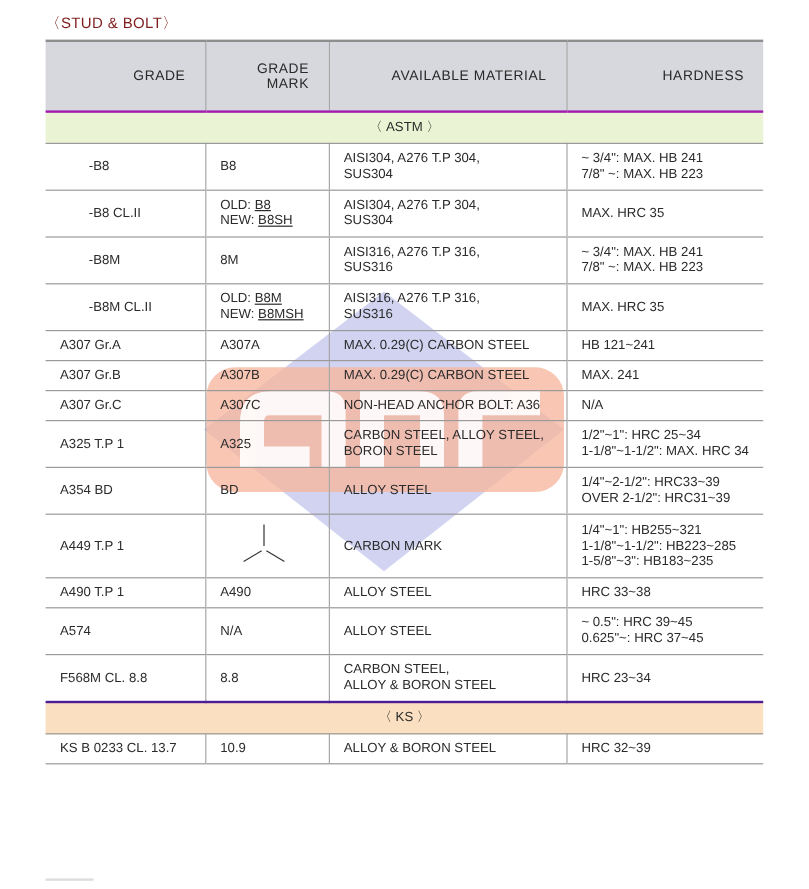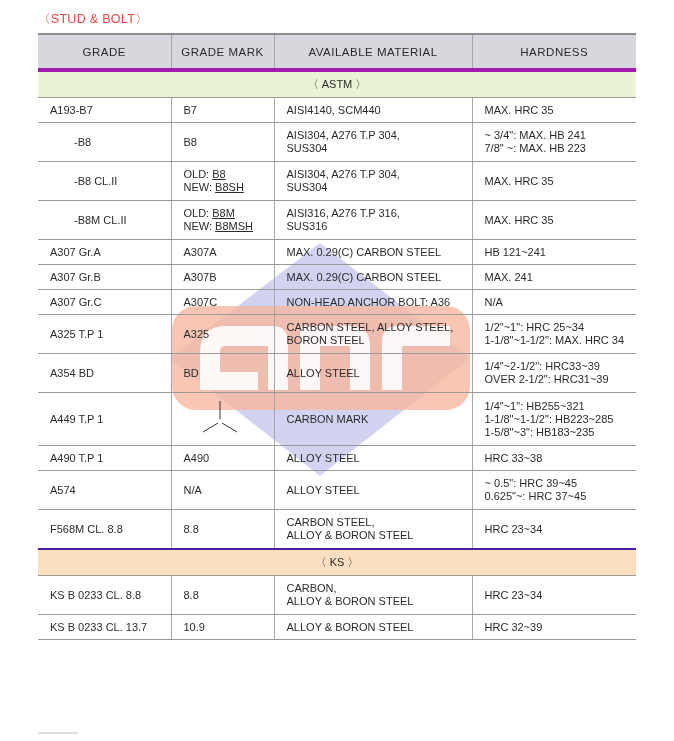--- a/index.html
+++ b/index.html
@@ -1,23 +1,23 @@
 <!DOCTYPE html>
 <html><head>
 <meta charset="utf-8">
 <style>
   html, body { margin:0; padding:0; background:#ffffff; }
   body { width:674px; height:741px; position:relative; overflow:hidden;
          font-family:"Liberation Sans", "DejaVu Sans", sans-serif; color:#2b2b2b; }
-  .title { position:absolute; left:38px; top:11px; font-size:12.5px; letter-spacing:0.3px; color:#ef4444; }
+  .title { position:absolute; left:38px; top:11px; font-size:12.5px; letter-spacing:0.3px; color:#7f1d1d; }
   .wm { position:absolute; left:0; top:0; width:674px; height:741px; pointer-events:none; z-index:0; }
   table.spec { position:absolute; left:38px; top:33px; width:598px; border-collapse:collapse; table-layout:fixed; z-index:1; font-size:11px; }
   table.spec col.c1 { width:133px; } table.spec col.c2 { width:103px; } table.spec col.c3 { width:198px; } table.spec col.c4 { width:164px; }
-  table.spec th { background:rgba(212,214,219,0.95); font-weight:normal; font-size:11.5px; letter-spacing:0.5px; height:25px; padding:4px;
-                  border-top:2px solid #8e8e8e; border-bottom:4px solid #a21caf; border-left:1px solid #a7a7a7; color:#2a2a2a; }
+  table.spec th { background:rgba(212,214,219,0.95); font-weight:normal; font-size:11.5px; letter-spacing:0.5px; height:25px; padding:16px;
+                  border-top:2px solid #8e8e8e; border-bottom:2px solid #a21caf; border-left:1px solid #a7a7a7; color:#2a2a2a;text-align:right; }
   table.spec th:first-child { border-left:none; }
   table.spec td { border-bottom:1px solid #9a9a9a; border-left:1px solid #a7a7a7; padding:0 0 0 12px; line-height:13px; vertical-align:middle; background:transparent; }
   table.spec td:first-child { border-left:none;margin-top:22px; }
   td.sub { padding-left:36px !important; }
   tr.band td { text-align:center; padding:0; height:25px; border-left:none; }
   tr.band.astm td { background:rgba(232,242,206,0.9); }
   tr.band.ks td { background:rgba(250,220,186,0.9); border-top:2px solid #4c1d95; }
   tr.h25 td { height:24px; } tr.h39 td { height:38px; } tr.h52 td { height:52px; }
   .u { text-decoration:underline; }
   .line { display:block; white-space:nowrap; }
@@ -53,30 +53,20 @@
       <th>GRADE MARK</th>
       <th>AVAILABLE MATERIAL</th>
       <th>HARDNESS</th>
     </tr>
   </thead>
   <tbody>
     <tr class="band astm">
       <td colspan="4">〈 ASTM 〉</td>
     </tr>
 
-    <tr class="h25">
-      <td>A193-B7</td>
-      <td>B7</td>
-      <td>
-          <span class="line">AISI4140, SCM440</span>
-        </td>
-      <td>
-          <span class="line">MAX. HRC 35</span>
-        </td>
-    </tr>
 
     <tr class="h39">
       <td class="sub">-B8</td>
       <td>B8</td>
       <td>
           <span class="line">AISI304, A276 T.P 304,</span>
           <span class="line">SUS304</span>
         </td>
       <td>
           <span class="line">~ 3/4": MAX. HB 241</span>
@@ -92,20 +82,32 @@
       </td>
       <td>
           <span class="line">AISI304, A276 T.P 304,</span>
           <span class="line">SUS304</span>
         </td>
       <td>
           <span class="line">MAX. HRC 35</span>
         </td>
     </tr>
 
+    <tr class="h39">
+      <td class="sub">-B8M</td>
+      <td>8M</td>
+      <td>
+          <span class="line">AISI316, A276 T.P 316,</span>
+          <span class="line">SUS316</span>
+        </td>
+      <td>
+          <span class="line">~ 3/4": MAX. HB 241</span>
+          <span class="line">7/8" ~: MAX. HB 223</span>
+        </td>
+    </tr>
 
     <tr class="h39">
       <td class="sub">-B8M CL.II</td>
       <td>
         <span class="line"><span>OLD:</span> <span class="u">B8M</span></span>
         <span class="line"><span>NEW:</span> <span class="u">B8MSH</span></span>
       </td>
       <td>
           <span class="line">AISI316, A276 T.P 316,</span>
           <span class="line">SUS316</span>
@@ -225,31 +227,20 @@
       <td>
           <span class="line">HRC 23~34</span>
         </td>
     </tr>
 
 
     <tr class="band ks">
       <td colspan="4">〈 KS 〉</td>
     </tr>
 
-    <tr class="h39">
-      <td>KS B 0233 CL. 8.8</td>
-      <td>8.8</td>
-      <td>
-          <span class="line">CARBON,</span>
-          <span class="line">ALLOY &amp; BORON STEEL</span>
-        </td>
-      <td>
-          <span class="line">HRC 23~34</span>
-        </td>
-    </tr>
 
     <tr class="h25">
       <td>KS B 0233 CL. 13.7</td>
       <td>10.9</td>
       <td>
           <span class="line">ALLOY &amp; BORON STEEL</span>
         </td>
       <td>
           <span class="line">HRC 32~39</span>
         </td>

